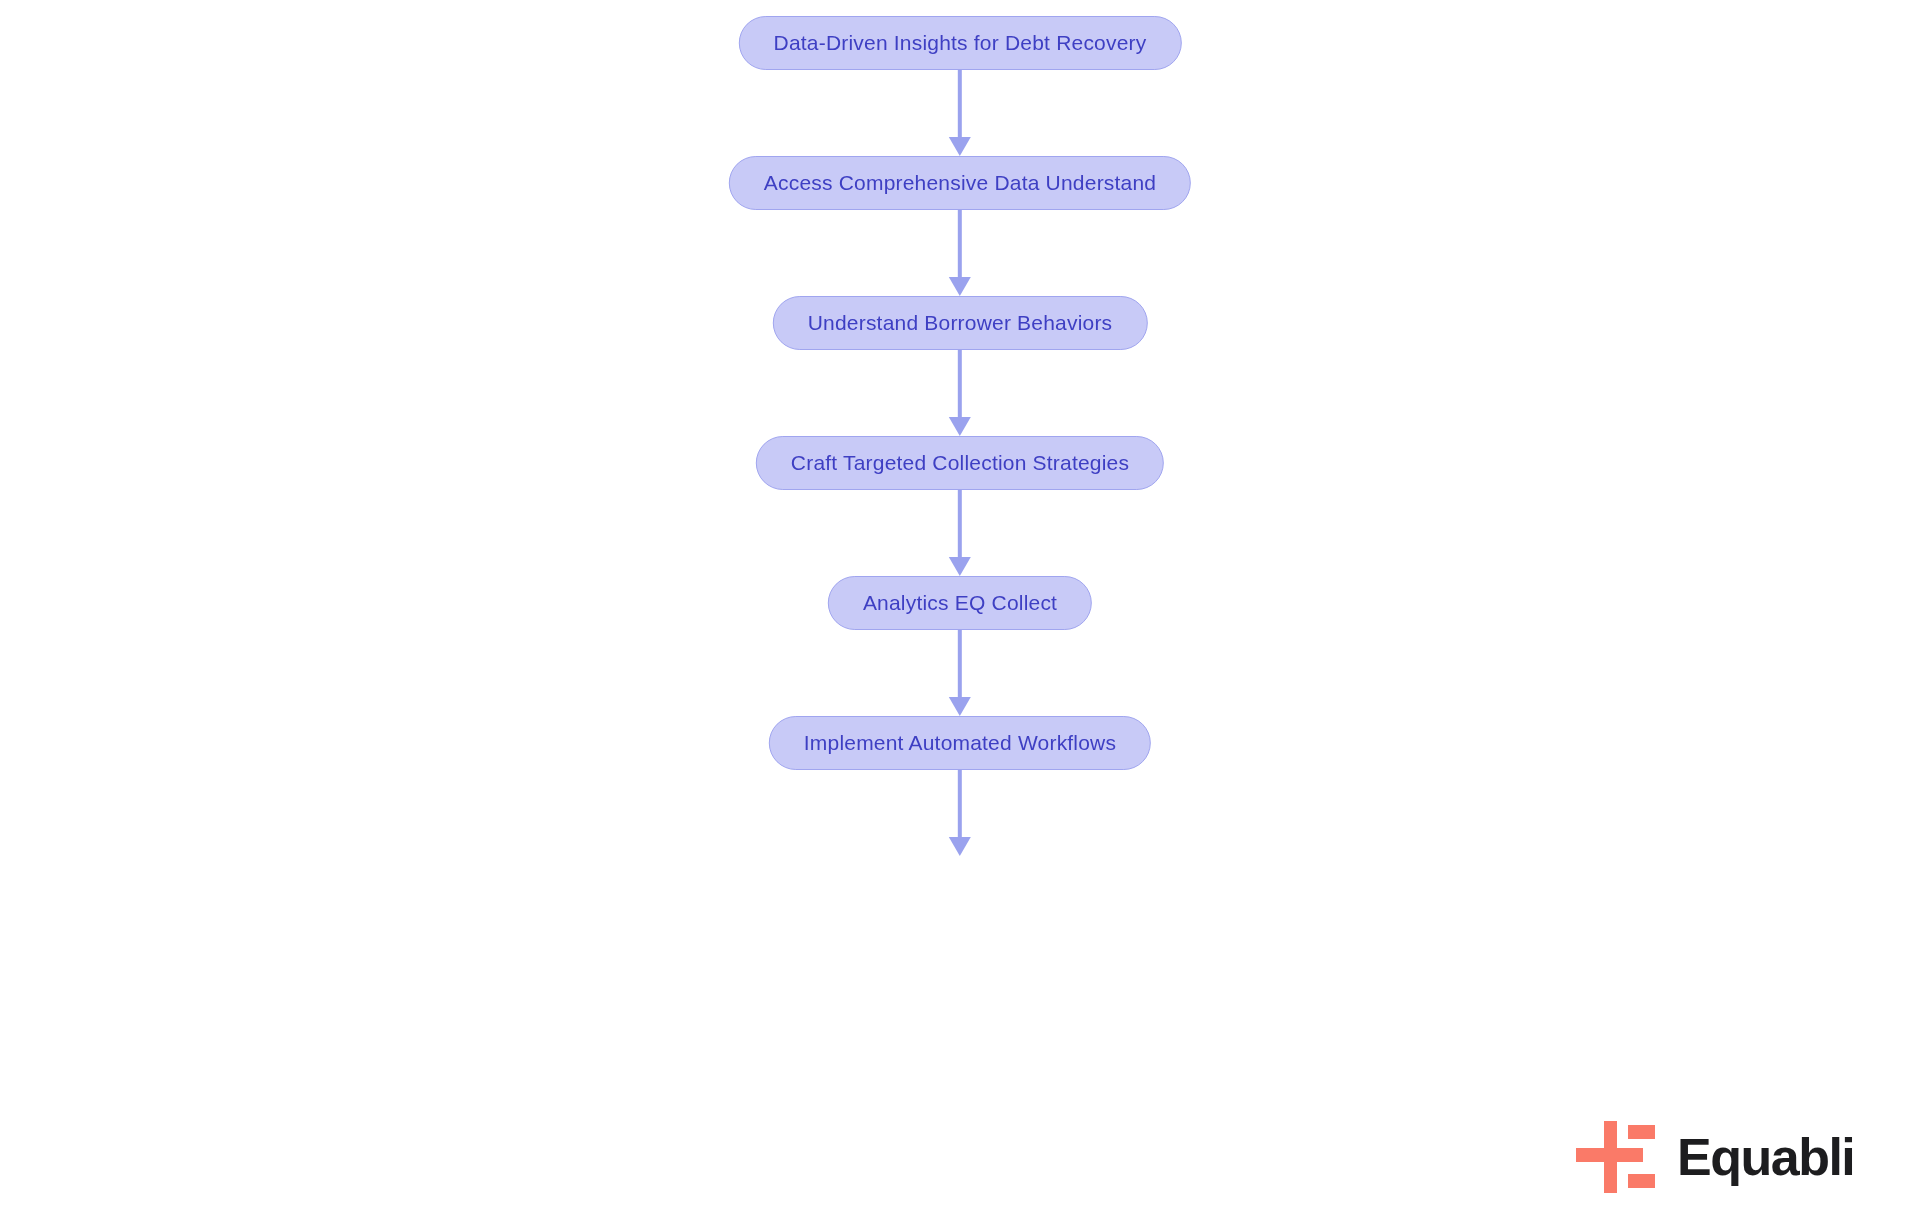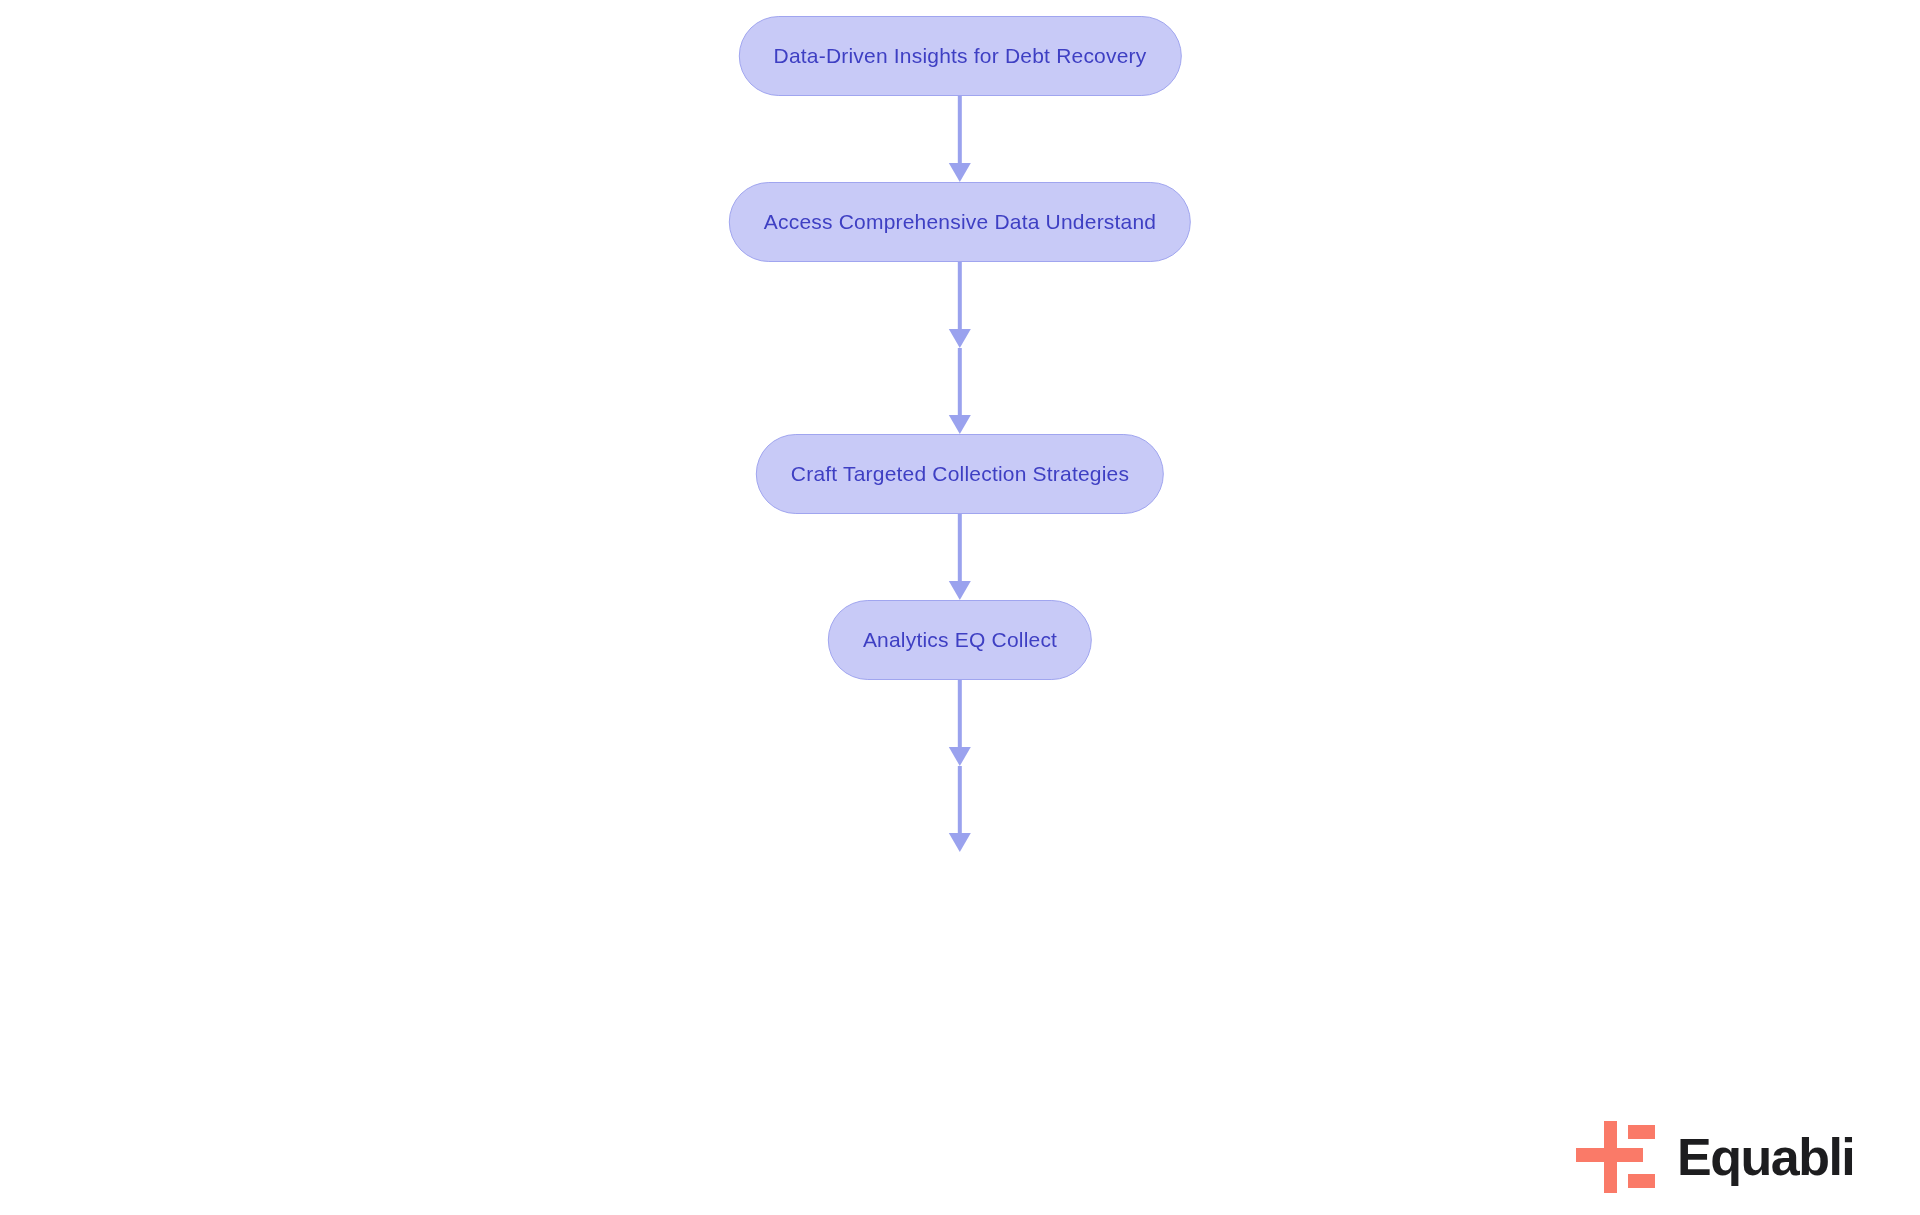--- a/index.html
+++ b/index.html
@@ -26,21 +26,21 @@
     top: 16px;
     transform: translateX(-50%);
     display: flex;
     flex-direction: column;
     align-items: center;
   }
   .flow-node {
     display: inline-flex;
     align-items: center;
     justify-content: center;
-    height: 80px;
+    height: 54px;
     padding: 13px 34px;
     border-radius: 40px;
     background: var(--node-fill);
     border: 1.5px solid var(--node-border);
     color: var(--node-text);
     font-size: 21px;
     letter-spacing: 0.2px;
     white-space: nowrap;
   }
   .connector {
@@ -100,40 +100,42 @@
     <div class="head"></div>
   </div>
 
   <div class="flow-node">Access Comprehensive Data Understand</div>
 
   <div class="connector">
     <div class="line"></div>
     <div class="head"></div>
   </div>
 
+  <div class="flow-node">Understand Borrower Behaviors</div>
 
   <div class="connector">
     <div class="line"></div>
     <div class="head"></div>
   </div>
 
   <div class="flow-node">Craft Targeted Collection Strategies</div>
 
   <div class="connector">
     <div class="line"></div>
     <div class="head"></div>
   </div>
 
   <div class="flow-node">Analytics EQ Collect</div>
 
   <div class="connector">
     <div class="line"></div>
     <div class="head"></div>
   </div>
 
+  <div class="flow-node">Implement Automated Workflows</div>
 
   <div class="connector">
     <div class="line"></div>
     <div class="head"></div>
   </div>
 
 
 </div>
 
 <div class="brand">

